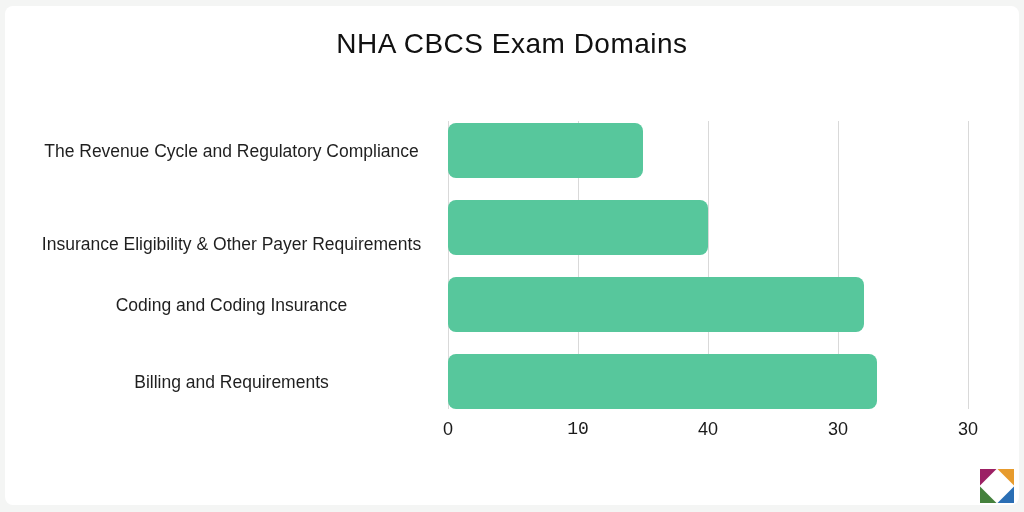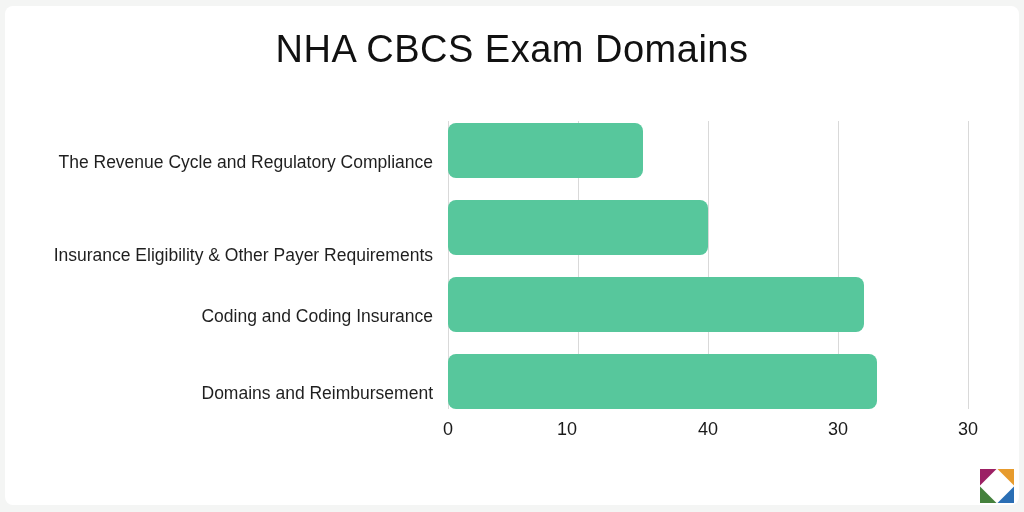--- a/index.html
+++ b/index.html
@@ -15,21 +15,21 @@
     position: absolute;
     left: 5px; top: 6px; right: 5px; bottom: 7px;
     background: #ffffff;
     border-radius: 8px;
   }
   .chart-title {
     position: absolute;
     left: 0; top: 28px;
     width: 1024px;
     text-align: center;
-    font-size: 38px;
+    font-size: 28px;
     font-weight: 500;
     letter-spacing: 0.5px;
     color: #111111;
     margin: 0;
   }
   .plot, .layer { position: absolute; }
   .gridline {
     position: absolute;
     top: 121px;
     width: 1px;
@@ -41,25 +41,24 @@
     height: 55px;
     border-radius: 8px;
     z-index: 2;
   }
   .cat-label {
     position: absolute;
     left: 30px;
     width: 403px;
     height: 24px;
     line-height: 24px;
-    text-align: right;
+    text-align: center;
     font-size: 17.5px;
     color: #1f1f1f;
     white-space: nowrap;
-    margin-top: 11px;
   }
   .tick-label {
     position: absolute;
     top: 419px;
     width: 60px;
     text-align: center;
     font-size: 18px;
     color: #1a1a1a;
   }
   .brand-logo {
@@ -82,31 +81,31 @@
     <div class="gridline" style="left: 447.5px; background: rgb(217, 217, 217);"></div>
     <div class="gridline" style="left: 577.5px; background: rgb(217, 217, 217);"></div>
     <div class="gridline" style="left: 707.5px; background: rgb(217, 217, 217);"></div>
     <div class="gridline" style="left: 837.5px; background: rgb(217, 217, 217);"></div>
     <div class="gridline" style="left: 967.5px; background: rgb(217, 217, 217);"></div>
   </div>
 <div class="layer" id="labels">
     <div class="cat-label" style="top: 138.5px; color: rgb(31, 31, 31);">The Revenue Cycle and Regulatory Compliance</div>
     <div class="cat-label" style="top: 232px; color: rgb(31, 31, 31);">Insurance Eligibility &amp; Other Payer Requirements</div>
     <div class="cat-label" style="top: 292.5px; color: rgb(31, 31, 31);">Coding and Coding Insurance</div>
-    <div class="cat-label" style="top: 369.5px; color: rgb(31, 31, 31);">Domains and Reimbursement</div>
+    <div class="cat-label" style="top: 369.5px; color: rgb(31, 31, 31);">Billing and Requirements</div>
   </div>
 <div class="layer" id="bars">
     <div class="bar" style="left: 448px; top: 123px; width: 195px; background: rgb(87, 199, 156);"></div>
     <div class="bar" style="left: 448px; top: 200px; width: 260px; background: rgb(87, 199, 156);"></div>
     <div class="bar" style="left: 448px; top: 277px; width: 416px; background: rgb(87, 199, 156);"></div>
     <div class="bar" style="left: 448px; top: 354px; width: 429px; background: rgb(87, 199, 156);"></div>
   </div>
 <div class="layer" id="ticks">
     <div class="tick-label" style="left: 418px;">0</div>
-    <div class="tick-label" style="left: 537px;">10</div>
+    <div class="tick-label" style="left: 548px; font-family: Liberation Mono, monospace;">10</div>
     <div class="tick-label" style="left: 678px;">40</div>
     <div class="tick-label" style="left: 808px;">30</div>
     <div class="tick-label" style="left: 938px;">30</div>
   </div>
 
 <svg class="brand-logo" viewBox="0 0 36 36" xmlns="http://www.w3.org/2000/svg">
   <polygon id="logo-tl" points="1,1 17.5,1 1,17.5" fill="#9c2064"></polygon>
   <polygon id="logo-tr" points="18.5,1 35,1 35,17.5" fill="#e79b2d"></polygon>
   <polygon id="logo-bl" points="1,18.5 1,35 17.5,35" fill="#44813c"></polygon>
   <polygon id="logo-br" points="35,18.5 35,35 18.5,35" fill="#2a6eb4"></polygon>

